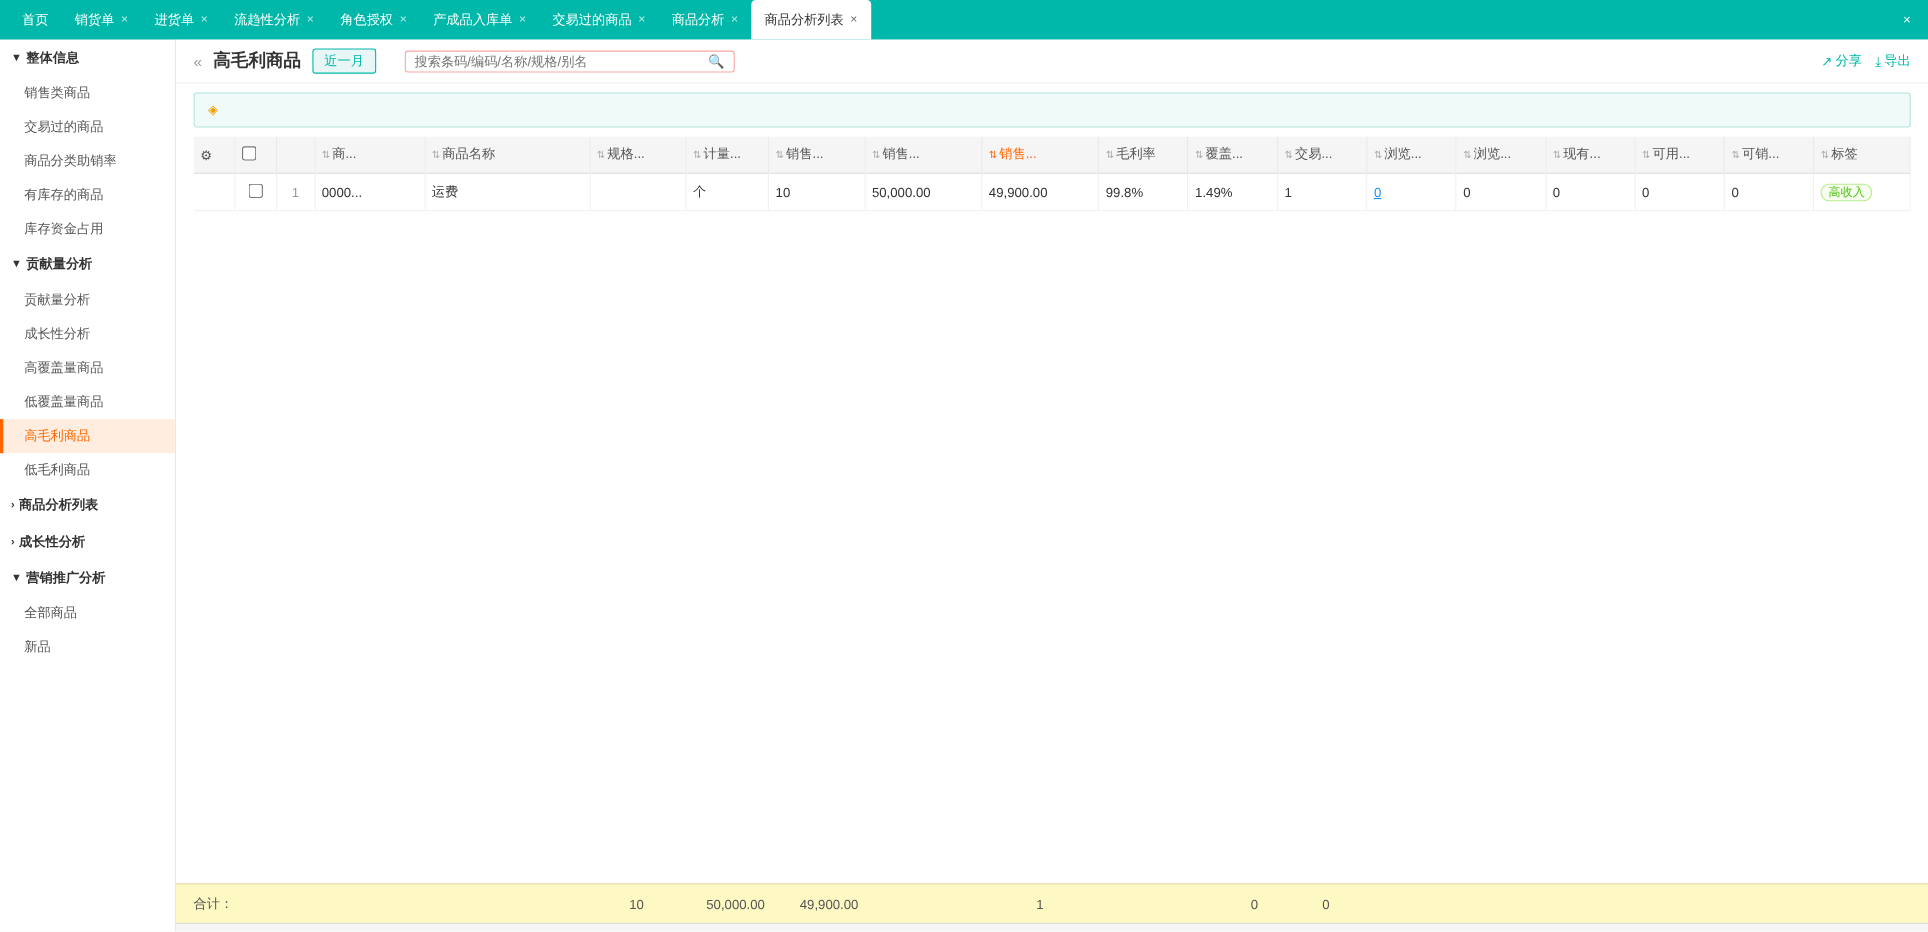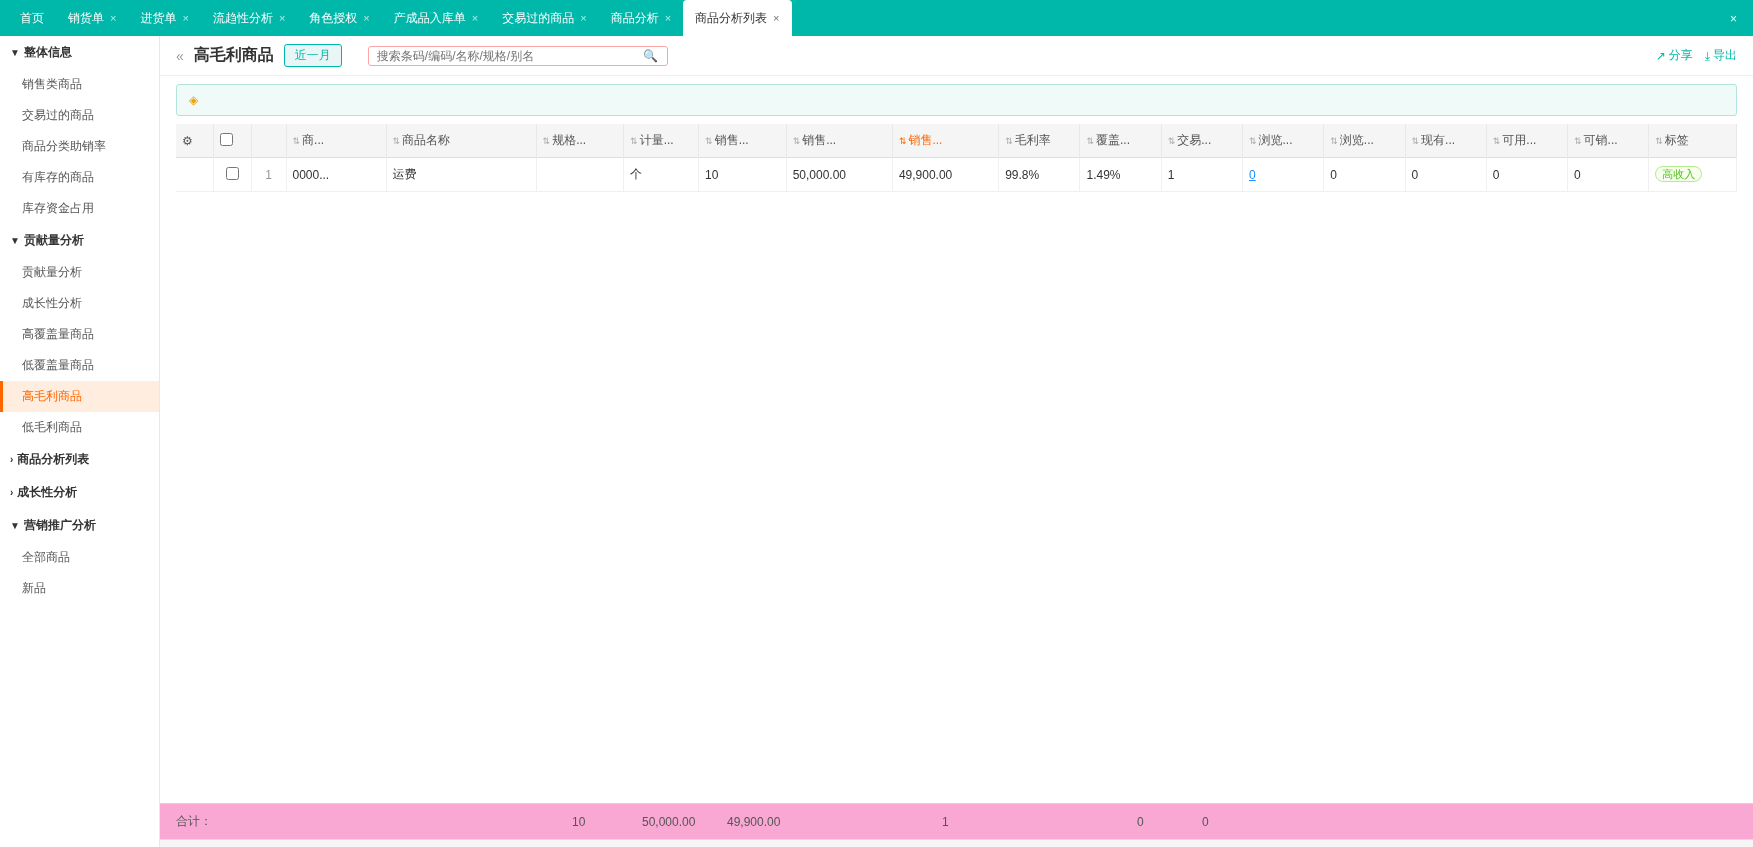--- a/index.html
+++ b/index.html
@@ -186,21 +186,21 @@
     }
     table tbody td {
       padding: 8px 6px;
       color: #333;
       border-right: 1px solid #f0f0f0;
       white-space: nowrap;
     }
 
     
     .table-footer {
-      background: #f9a8d4;
+      background: #fef9c3;
       border-top: 1px solid #e8d5b0;
       padding: 8px 16px;
       display: flex;
       align-items: center;
       gap: 0;
       font-size: 12px;
       color: #555;
       min-height: 36px;
     }
     .table-footer .footer-label { width: 80px; }

